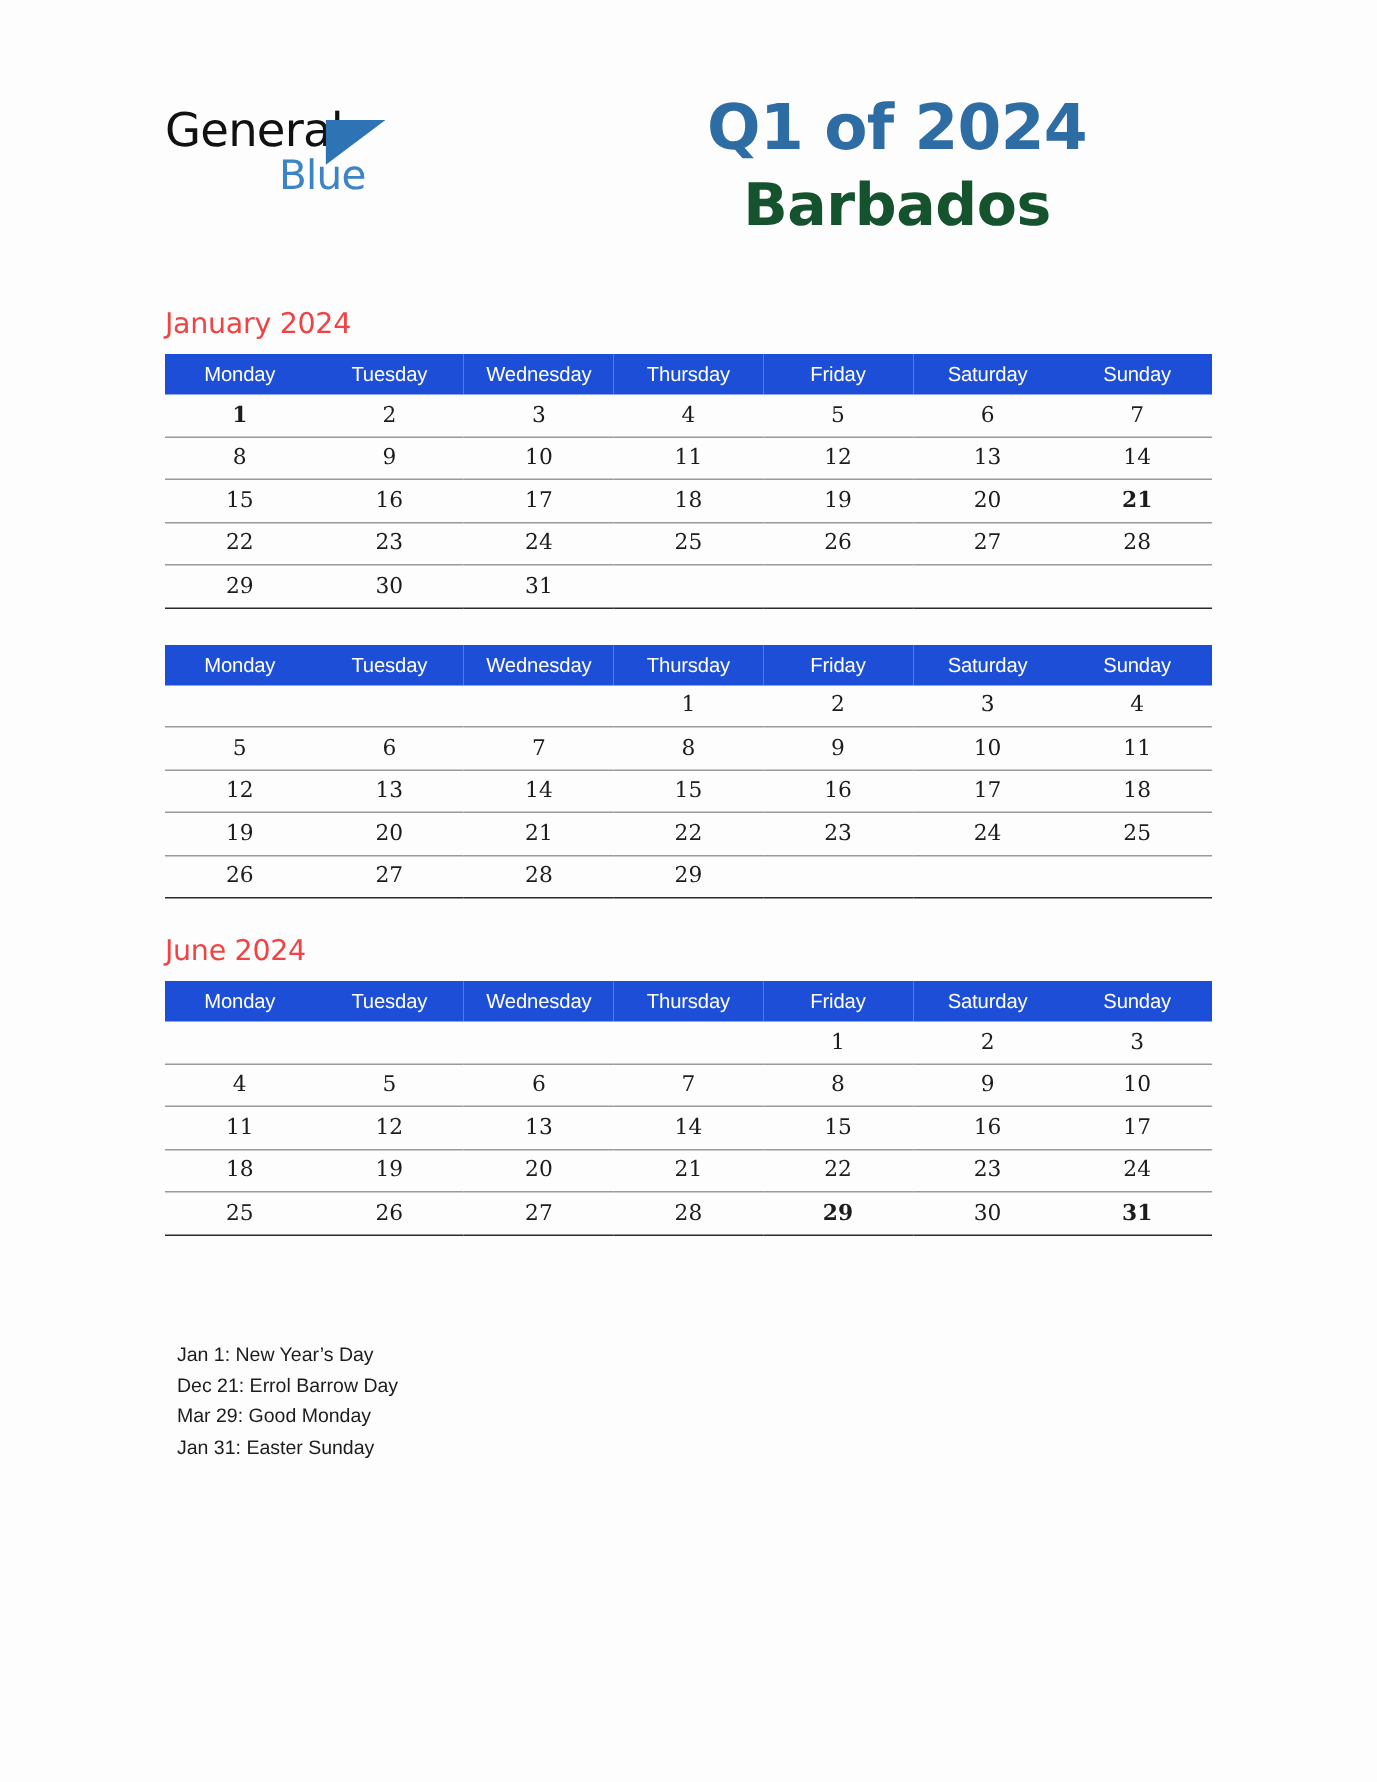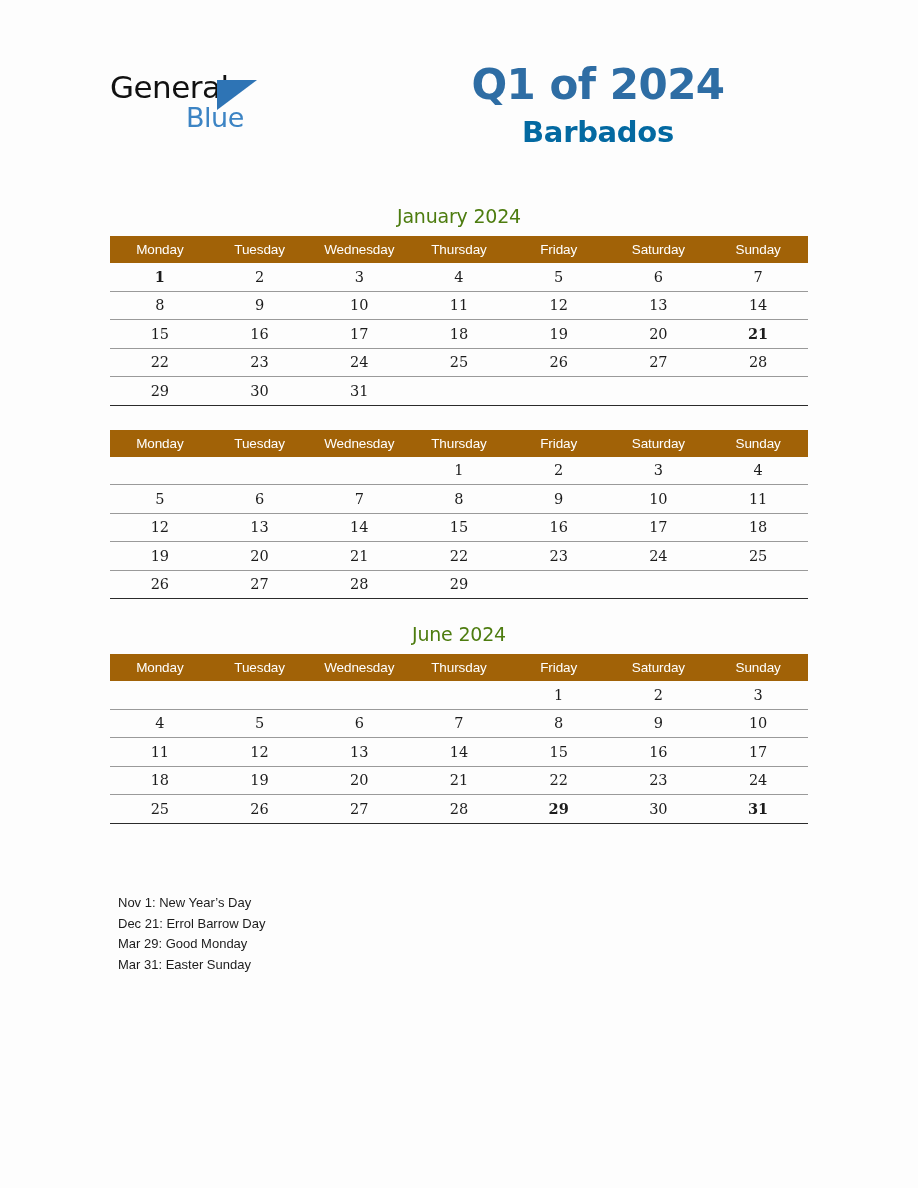--- a/index.html
+++ b/index.html
@@ -78,55 +78,54 @@
   .title-main {
     font-family: "DejaVu Sans", sans-serif;
     font-size: 42px;
     font-weight: bold;
     color: #2e6da4;
     line-height: 1.08;
     letter-spacing: -0.5px;
   }
   .title-sub {
     font-family: "DejaVu Sans", sans-serif;
-    font-size: 29px;
+    font-size: 39px;
     font-weight: bold;
-    color: #0369a1;
+    color: #14532d;
     line-height: 1.2;
     margin-top: 8px;
     letter-spacing: -0.3px;
   }
 
   
   .months {
     position: absolute;
     left: 110px;
     top: 205px;
     width: 698px;
   }
   .month {
     width: 698px;
     margin-bottom: 24px;
   }
   .month-title {
-    text-align: center;
     font-family: "DejaVu Sans", sans-serif;
     font-size: 19px;
-    color: #4d7c0f;
+    color: #ef4444;
     padding-bottom: 9px;
     letter-spacing: -0.2px;
   }
 
   table.cal {
     border-collapse: collapse;
     width: 698px;
     table-layout: fixed;
   }
   table.cal th {
-    background: #a16207;
+    background: #1d4ed8;
     color: #ffffff;
     font-family: "Liberation Sans", sans-serif;
     font-size: 13.5px;
     font-weight: normal;
     height: 25px;
     text-align: center;
     vertical-align: middle;
     letter-spacing: -0.1px;
   }
   table.cal td {
@@ -367,19 +366,19 @@
               <td class="holiday">29</td>
               <td>30</td>
               <td class="holiday">31</td>
             </tr>
           </tbody>
         </table>
       </div>
     </div>
 
   <div class="holidays" id="holidays-list">
-      <div class="holiday-line">Nov 1: New Year’s Day</div>
+      <div class="holiday-line">Jan 1: New Year’s Day</div>
       <div class="holiday-line">Dec 21: Errol Barrow Day</div>
       <div class="holiday-line">Mar 29: Good Monday</div>
-      <div class="holiday-line">Mar 31: Easter Sunday</div>
+      <div class="holiday-line">Jan 31: Easter Sunday</div>
     </div>
 
 </div>
 
 </body></html>

